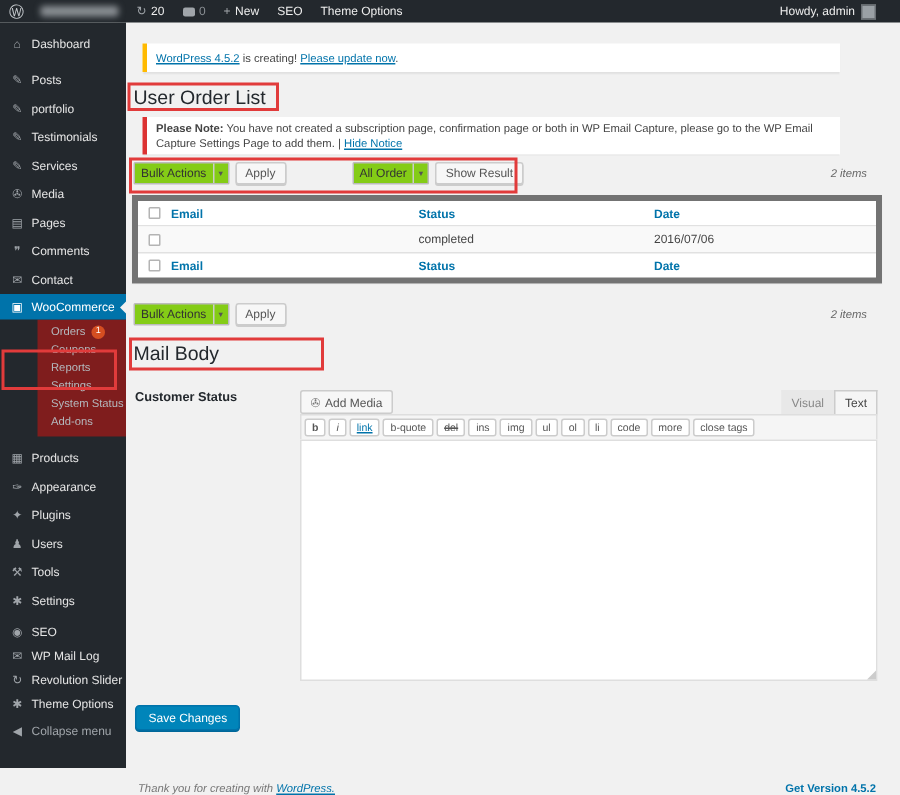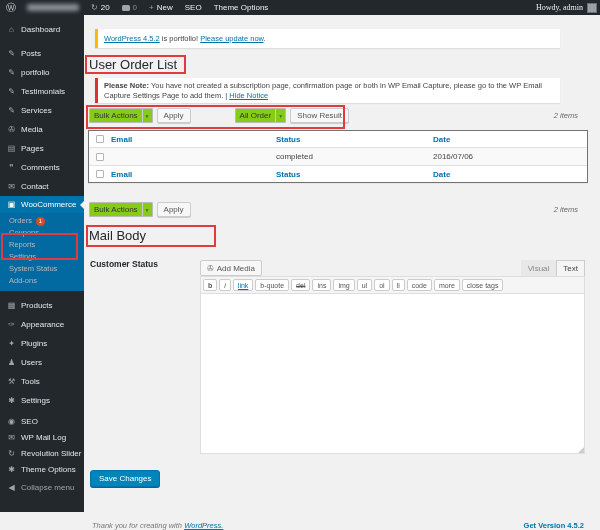--- a/index.html
+++ b/index.html
@@ -10,35 +10,35 @@
 
   
   #adminbar { position:absolute; left:0; top:0; width:600px; height:15px; background:#23282d;
               display:flex; align-items:center; color:#eee; font-size:8px; z-index:5; }
   .ab-item { display:flex; align-items:center; gap:3px; padding:0 6px; height:15px; cursor:pointer; }
   .ab-logo { font-size:10px; color:#c5c9cd; padding:0 5px 0 6px; }
   .ab-blur { width:52px; height:7px; background:#8a8f94; border-radius:2px; filter:blur(2px); }
   .ab-ico { color:#a0a5aa; font-size:8px; }
   .ab-bubble { width:8px; height:6px; background:#a0a5aa; border-radius:1.5px; display:inline-block; }
   .ab-muted { color:#8a8f94; }
-  .ab-right { margin-left:auto; display:flex; align-items:center; gap:4px; padding-right:3px;font-family:Liberation Serif, serif; }
+  .ab-right { margin-left:auto; display:flex; align-items:center; gap:4px; padding-right:16px; }
   .ab-avatar { width:10px; height:10px; background:#9aa0a5; border:1px solid #6b7075; }
 
   
   #sidebar { position:absolute; left:0; top:15px; width:84px; height:497px; background:#23282d;
              color:#e5e5e5; overflow:hidden; z-index:4; }
   .mi { height:19px; display:flex; align-items:center; gap:5px; padding-left:7px; cursor:pointer; }
   .mi .ico { color:#a0a5aa; font-size:8px; width:9px; text-align:center; flex:0 0 auto; }
   .mi span.lbl { font-size:8px; }
   .sep { height:5px; }
   .mi-active { background:#0073aa; color:#fff; position:relative; height:17px; }
   .mi-active .ico { color:#fff; }
   .mi-arrow { position:absolute; right:0; top:50%; margin-top:-4px; width:0; height:0;
               border:4px solid transparent; border-right-color:#f1f1f1; }
-  #submenu { background:#0369a1; padding:2px 0 4px; }
+  #submenu { background:#7f1d1d; padding:2px 0 4px;margin-left:25px; }
   .smi { min-height:12px; line-height:12px; padding-left:9px; font-size:7.5px; color:#b4b9be;
          cursor:pointer; display:flex; align-items:center; gap:4px; }
   .smi-current { color:#fff; font-weight:bold; line-height:10px; padding:2px 8px 2px 9px; }
   .badge { background:#d54e21; color:#fff; min-width:9px; height:9px; border-radius:5px;
            font-size:6px; line-height:9px; text-align:center; padding:0 1px; }
   .mi-collapse { color:#a0a5aa; height:16px; margin-top:2px; }
   .mi16 { height:16px; }
 
   
   .ann { position:absolute; border:2px solid #e13b3b; z-index:20; pointer-events:none; }
@@ -66,21 +66,21 @@
          background:#f7f7f7; border:1px solid #ccc; border-radius:2px; font-size:8px; color:#555;
          cursor:pointer; box-shadow:0 1px 0 #ccc; }
   #toolbar1 { position:absolute; left:89px; top:108px; display:flex; gap:4px; align-items:center; }
   #toolbar2 { position:absolute; left:89px; top:202px; display:flex; gap:4px; align-items:center; }
   .gap { width:36px; }
   .count { position:absolute; right:22px; font-size:7.5px; color:#666; font-style:italic; }
   #count1 { top:111px; } #count2 { top:205px; }
 
   
   #orders-table { position:absolute; left:88px; top:130px; width:500px; background:#fff;
-                  border:1px solid #737373; box-shadow:0 1px 1px rgba(0,0,0,.04); }
+                  border:4px solid #737373; box-shadow:0 1px 1px rgba(0,0,0,.04); }
   .trow { display:flex; height:17px; align-items:center; }
   .trow.head { border-bottom:1px solid #e1e1e1; }
   .trow.foot { border-top:1px solid #e1e1e1; }
   .trow.alt { background:#f9f9f9; }
   .c-cb { flex:0 0 22px; display:flex; justify-content:center; }
   .c-email { flex:0 0 165px; } .c-status { flex:0 0 157px; } .c-date { flex:1; }
   .thead-link { color:#0073aa; font-weight:600; text-decoration:none; font-size:8px; cursor:pointer; }
   .cell { font-size:8px; color:#444; }
   .cb { width:8px; height:8px; border:1px solid #b4b4b4; background:#fff; border-radius:1px; cursor:pointer; }
   .blur-email { width:92px; height:6px; background:#b5b5b5; border-radius:2px; filter:blur(1.5px); }
@@ -263,21 +263,21 @@
         <span class="ico">✱</span>
         <span class="lbl">Theme Options</span>
       </div>
     <div class="mi mi-collapse">
         <span class="ico">◀</span>
         <span class="lbl">Collapse menu</span>
       </div>
   </div>
 
   <div id="notice-update" class="notice">
-    <span><a class="lnk">WordPress 4.5.2</a><span> is portfolio! </span><a class="lnk">Please update now</a><span>.</span></span>
+    <span><a class="lnk">WordPress 4.5.2</a><span> is creating! </span><a class="lnk">Please update now</a><span>.</span></span>
   </div>
 
   <div id="h1-title" class="h1">User Order List</div>
 
   <div id="notice-wpec" class="notice">
     <b>Please Note:</b><span> You have not created a subscription page, confirmation page or both in WP Email Capture, please go to the WP Email Capture Settings Page to add them. | </span><a class="lnk">Hide Notice</a>
   </div>
 
   <div id="toolbar1">
     <span class="wpselect">

